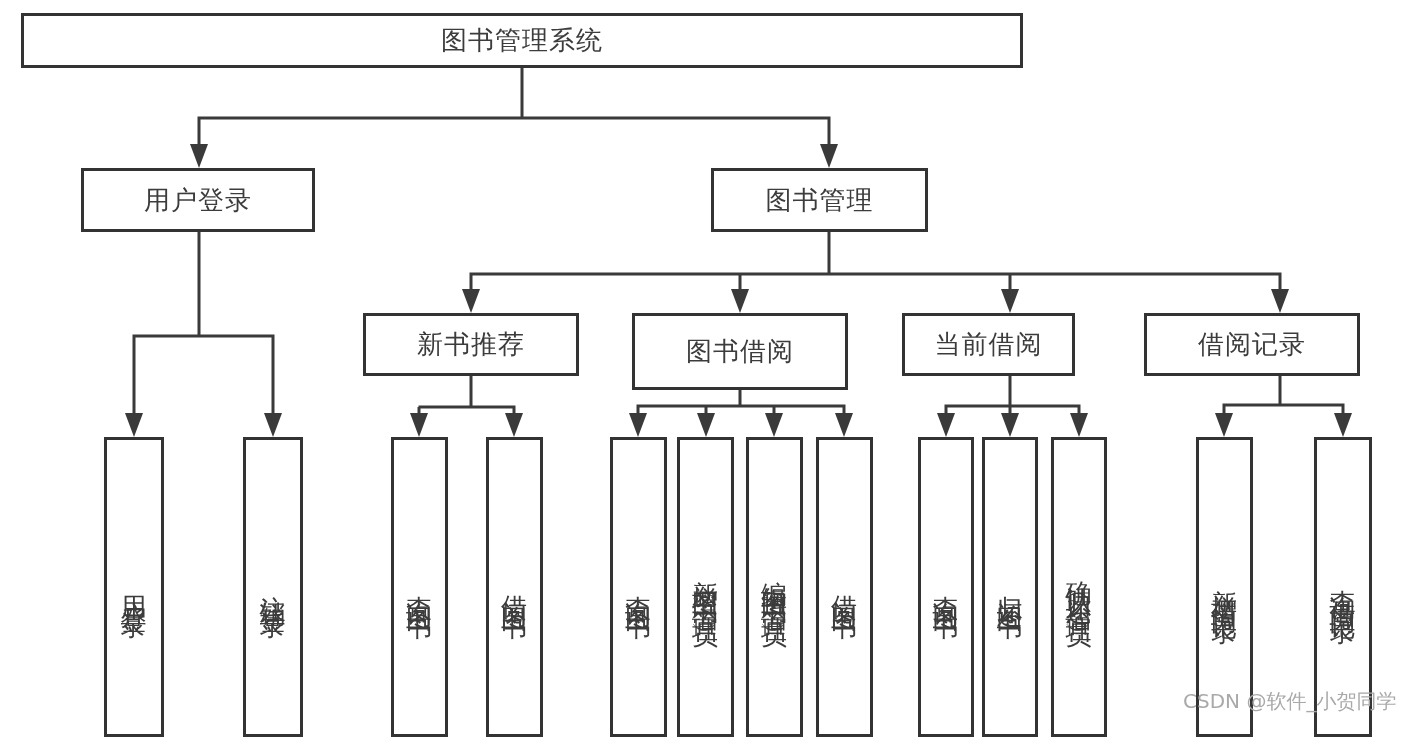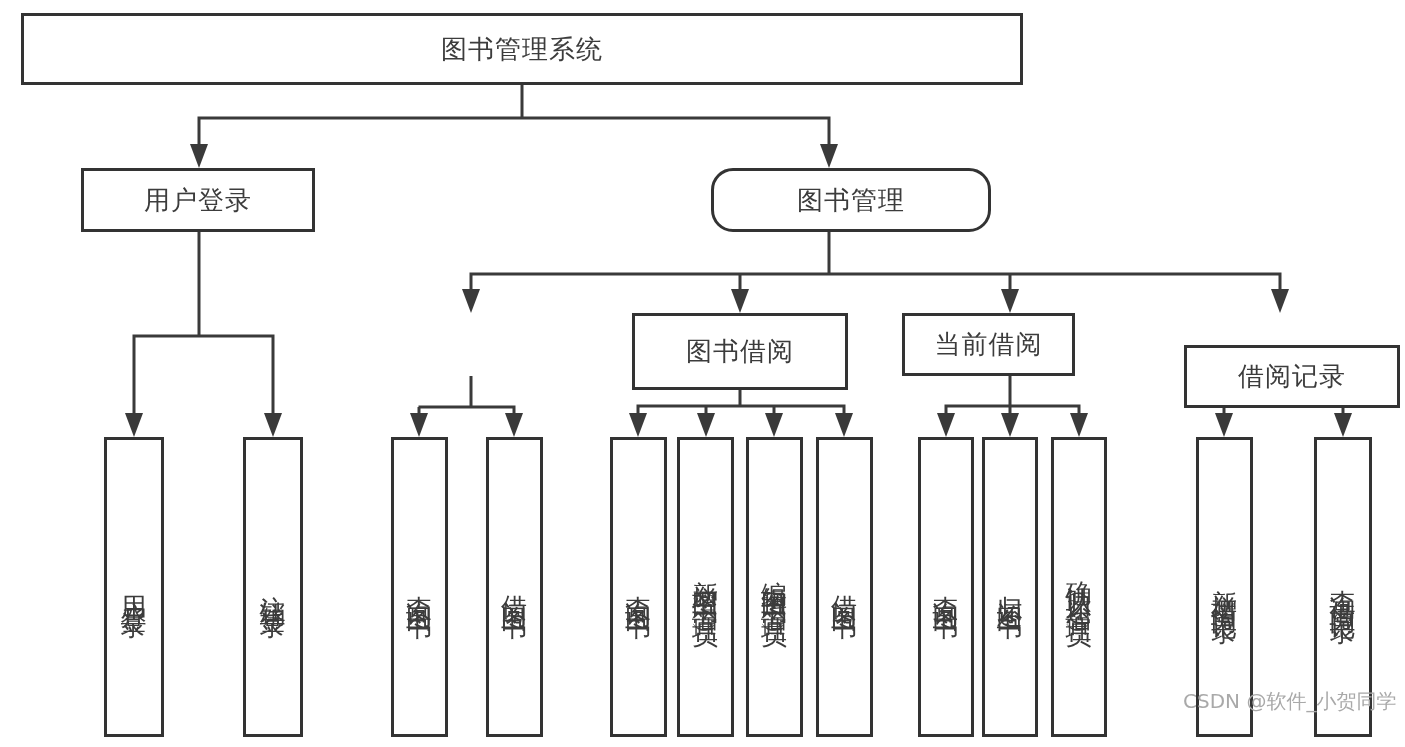--- a/index.html
+++ b/index.html
@@ -106,28 +106,29 @@
       <polygon points="765,413 783,413 774,437"></polygon>
       <polygon points="835,413 853,413 844,437"></polygon>
       <polygon points="937,413 955,413 946,437"></polygon>
       <polygon points="1001,413 1019,413 1010,437"></polygon>
       <polygon points="1070,413 1088,413 1079,437"></polygon>
       <polygon points="1215,413 1233,413 1224,437"></polygon>
       <polygon points="1334,413 1352,413 1343,437"></polygon>
     </g>
   </svg>
 
-  <div class="box hbox" style="left:21px; top:13px; width:1002px; height:72px;">图书管理系统</div>
+  <div class="box hbox" style="left:21px; top:13px; width:1002px; height:55px;">图书管理系统</div>
 
   <div class="box hbox" style="left:81px; top:168px; width:234px;">用户登录</div>
-  <div class="box hbox" style="left:711px; top:168px; width:280px;border-radius:22px;">图书管理</div>
+  <div class="box hbox" style="left:711px; top:168px; width:217px;">图书管理</div>
 
+  <div class="box hbox" style="left:363px; top:313px; width:216px; height:63px;">新书推荐</div>
   <div class="box hbox" style="left:632px; top:313px; width:216px; height:77px;">图书借阅</div>
   <div class="box hbox" style="left:902px; top:313px; width:173px; height:63px;">当前借阅</div>
-  <div class="box hbox" style="left:1184px; top:313px; width:216px; height:63px;margin-top:32px;">借阅记录</div>
+  <div class="box hbox" style="left:1144px; top:313px; width:216px; height:63px;">借阅记录</div>
 
   <div class="box vbox" style="left:104px; width:60px;">用户登录</div>
   <div class="box vbox" style="left:243px; width:60px;">注销登录</div>
 
   <div class="box vbox" style="left:391px; width:57px;">查询图书</div>
   <div class="box vbox" style="left:486px; width:57px;">借阅图书</div>
 
   <div class="box vbox" style="left:610px; width:57px;">查询图书</div>
   <div class="box vbox" style="left:677px; width:57px;">新增图书（管理员）</div>
   <div class="box vbox" style="left:746px; width:57px;">编辑图书（管理员）</div>

